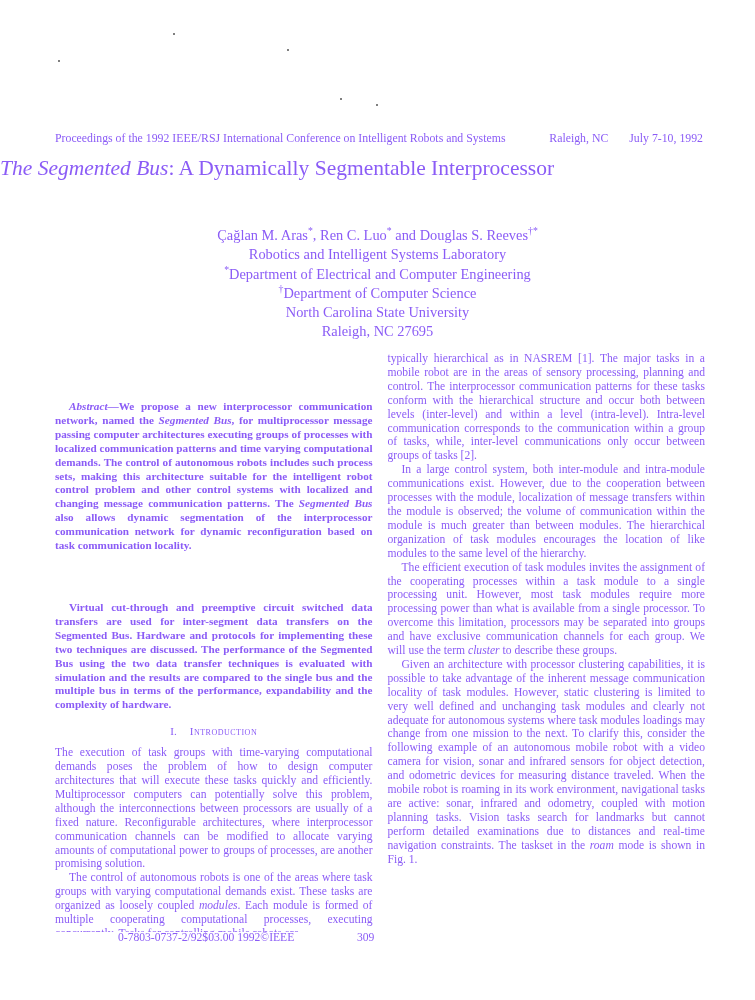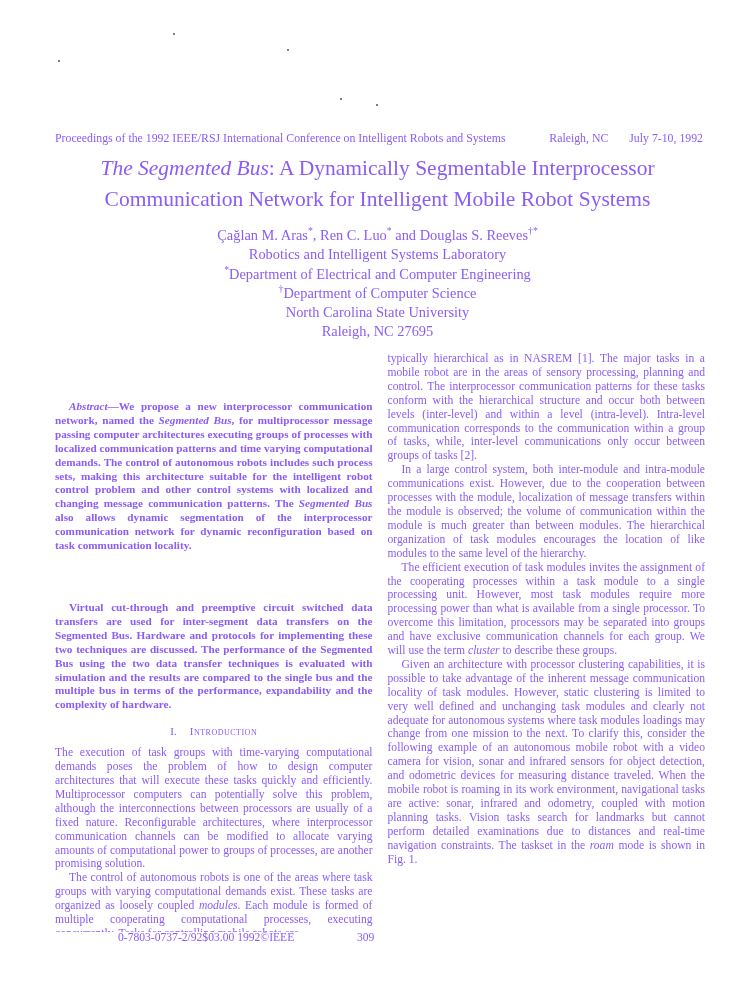--- a/index.html
+++ b/index.html
@@ -21,21 +21,20 @@
     display: flex; justify-content: space-between;
     font-size: 11.8px; line-height: 14px;
     white-space: nowrap;
   }
   .header-right span { margin-left: 18px; }
   .header-right span:first-child { margin-left: 0; }
 
   .title {
     position: absolute;
     top: 153px; left: 0; width: 755px;
-    text-align: center;
     font-size: 21.5px; font-weight: normal;
     line-height: 31px;
     margin: 0;
   }
 
   .authors-block {
     position: absolute;
     top: 226px; left: 0; width: 755px;
     text-align: center;
     font-size: 14.4px; line-height: 19.3px;
@@ -96,21 +95,20 @@
   <div class="header">
     <span>Proceedings of the 1992 IEEE/RSJ International Conference on Intelligent Robots and Systems</span>
     <span class="header-right">
       <span>Raleigh, NC</span>
       <span>July 7-10, 1992</span>
     </span>
   </div>
 
   <h1 class="title">
     <div><span class="i">The Segmented Bus</span><span>: A Dynamically Segmentable Interprocessor</span></div>
-    <div>Communication Network for Intelligent Mobile Robot Systems</div>
   </h1>
 
   <div class="authors-block">
     <div><span>Çağlan M. Aras</span><span class="sup">*</span><span>, Ren C. Luo</span><span class="sup">*</span><span> and Douglas S. Reeves</span><span class="sup">†*</span></div>
     <div><span class="sup"></span><span>Robotics and Intelligent Systems Laboratory</span></div>
     <div><span class="sup">*</span><span>Department of Electrical and Computer Engineering</span></div>
     <div><span class="sup">†</span><span>Department of Computer Science</span></div>
     <div><span class="sup"></span><span>North Carolina State University</span></div>
     <div><span class="sup"></span><span>Raleigh, NC 27695</span></div>
   </div>

